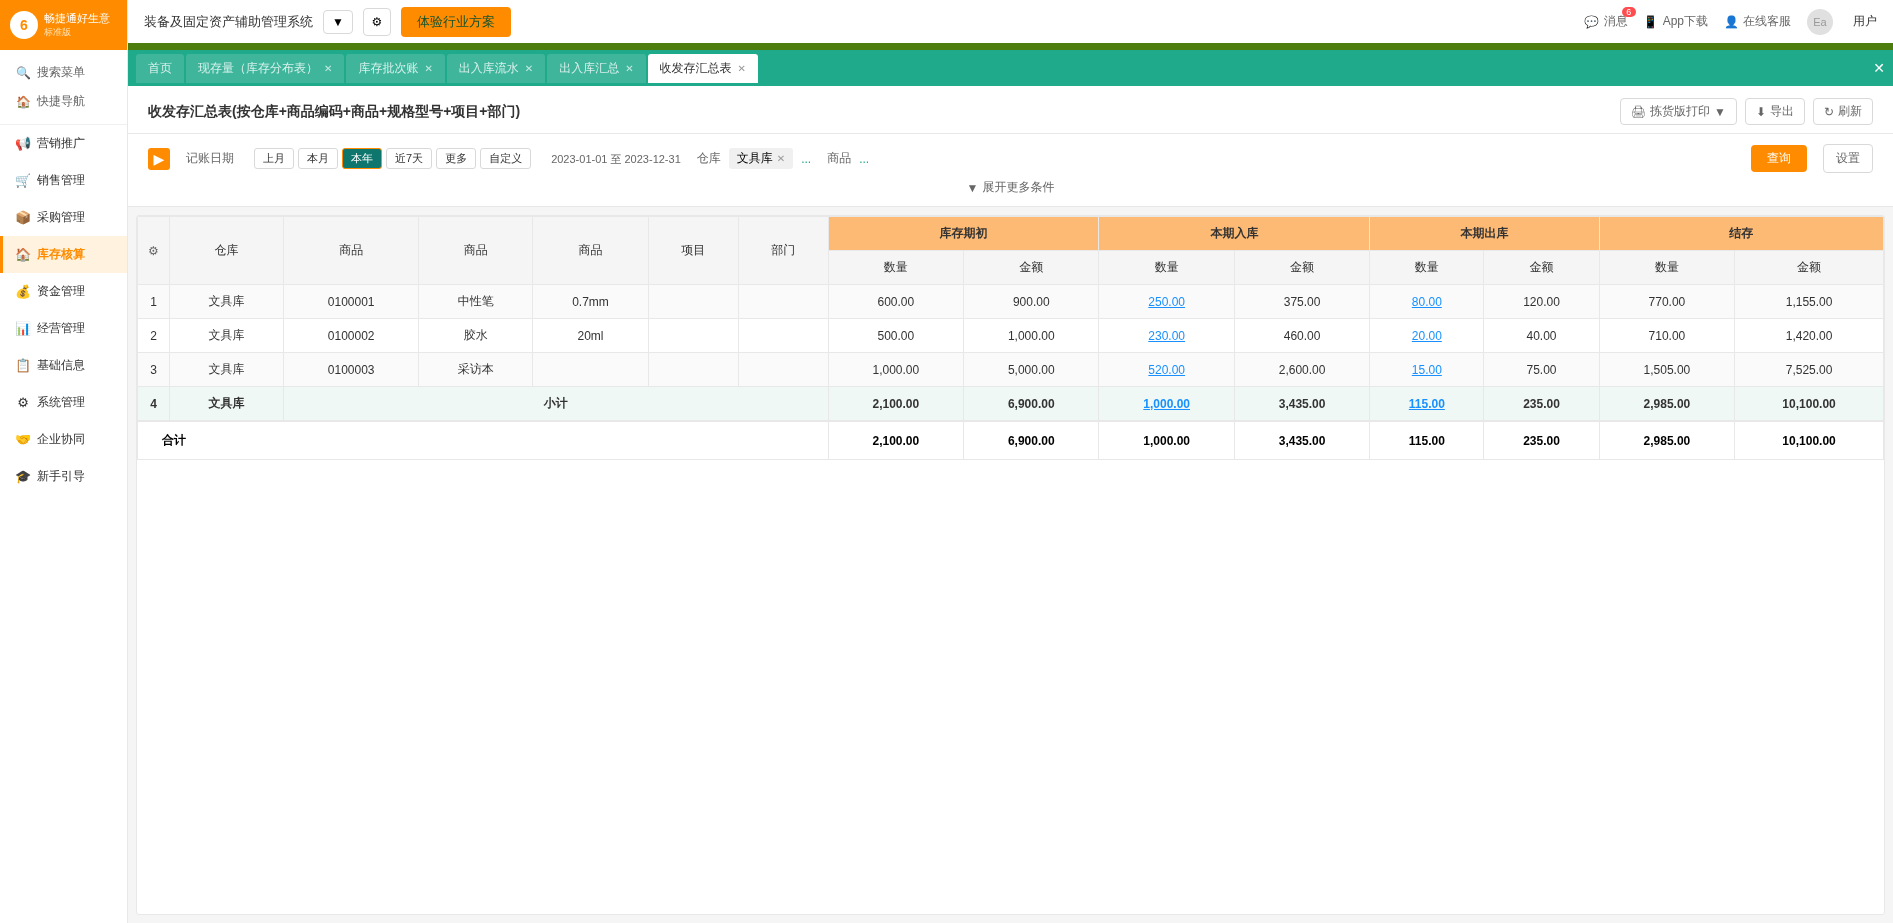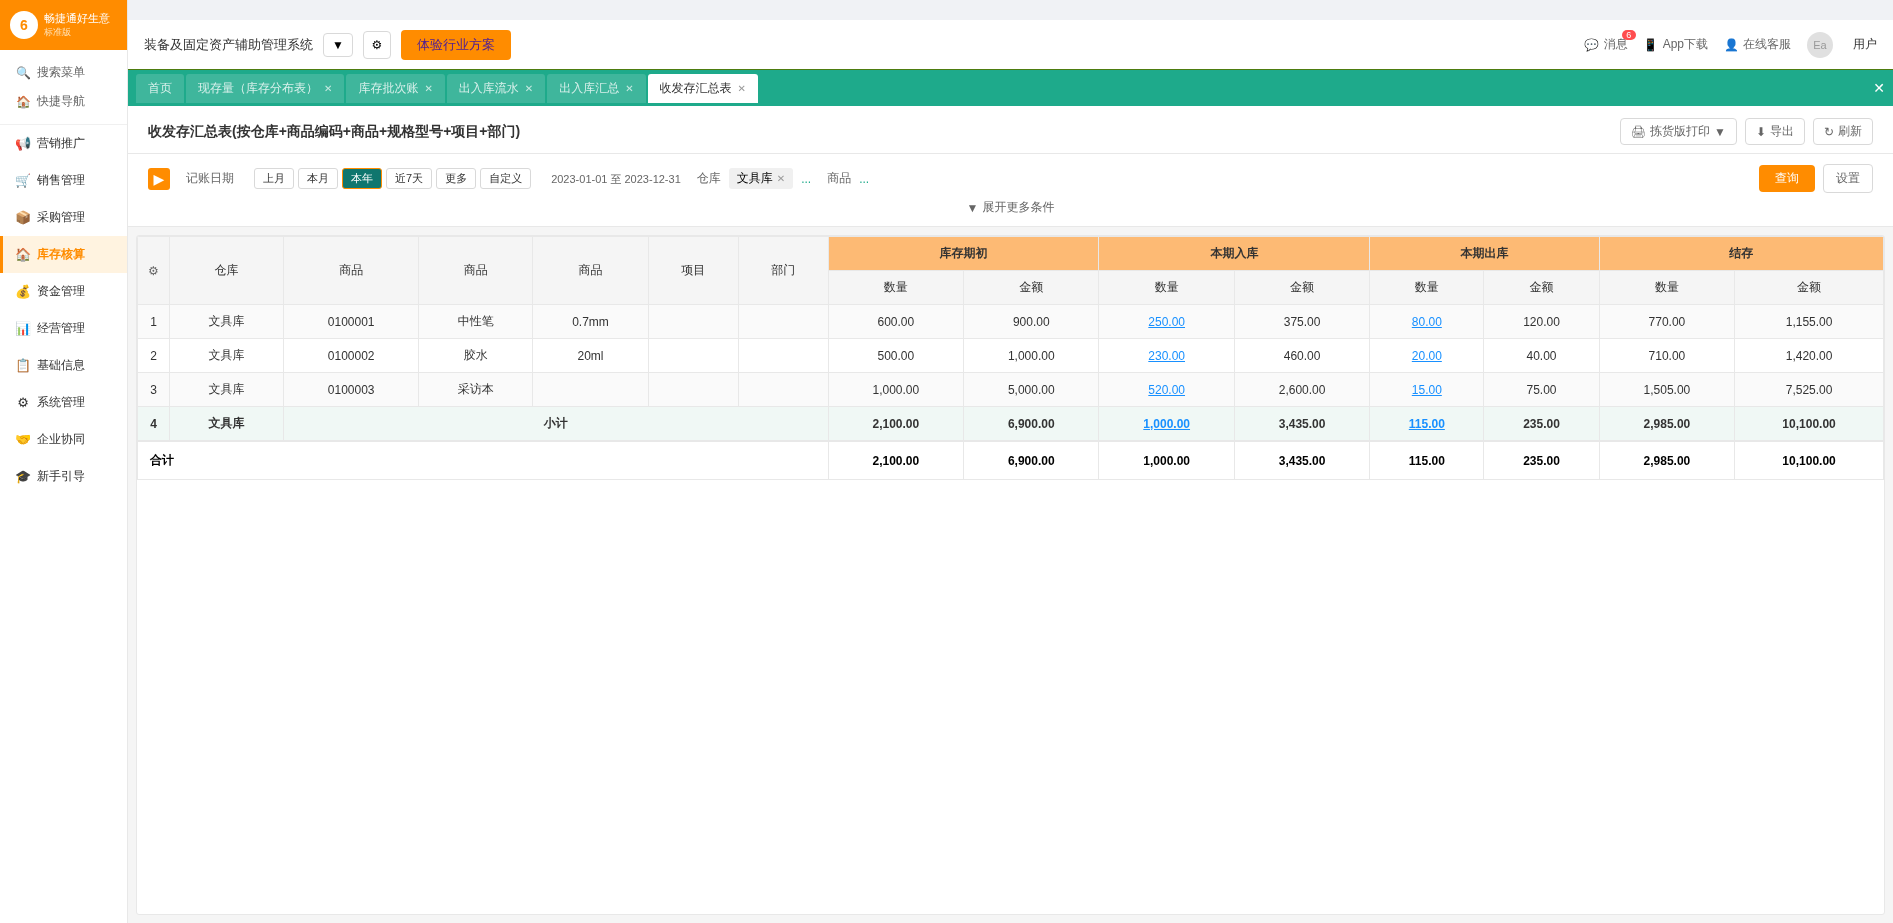--- a/index.html
+++ b/index.html
@@ -14,23 +14,23 @@
     .sidebar-search { padding: 8px; border-bottom: 1px solid #f0f0f0; }
     .sidebar-search-item { display: flex; align-items: center; gap: 6px; padding: 6px 8px; cursor: pointer; color: #666; font-size: 12px; }
     .sidebar-nav-item { display: flex; align-items: center; gap: 6px; padding: 10px 12px; cursor: pointer; color: #333; font-size: 12px; border-left: 3px solid transparent; }
     .sidebar-nav-item.active { background: #fff3e0; color: #ff8c00; border-left-color: #ff8c00; font-weight: bold; }
     .sidebar-nav-icon { width: 16px; height: 16px; display: flex; align-items: center; justify-content: center; font-size: 13px; flex-shrink: 0; }
 
     
     .main { flex: 1; display: flex; flex-direction: column; overflow: hidden; }
 
     
-    .topbar { height: 50px; background: #fff; display: flex; align-items: center; padding: 0 16px; border-bottom: 1px solid #4d7c0f; gap: 10px; margin-top: 20px; }
+    .topbar { height: 50px; background: #fff; display: flex; align-items: center; padding: 0 16px; border-bottom: 7px solid #4d7c0f; gap: 10px; }
     .topbar-select { display: flex; align-items: center; gap: 4px; border: 1px solid #d9d9d9; border-radius: 4px; padding: 4px 8px; font-size: 12px; cursor: pointer; }
-    .topbar-btn-trial { background: #ff8c00; color: #4c1d95; border: none; border-radius: 4px; padding: 6px 16px; font-size: 13px; cursor: pointer; }
+    .topbar-btn-trial { background: #ff8c00; color: #14532d; border: none; border-radius: 4px; padding: 6px 16px; font-size: 13px; cursor: pointer; }
     .topbar-actions { display: flex; align-items: center; gap: 16px; margin-left: auto; }
     .topbar-action-item { display: flex; align-items: center; gap: 4px; color: #666; cursor: pointer; font-size: 12px; position: relative; }
     .topbar-badge { position: absolute; top: -6px; right: -8px; background: #ff4d4f; color: #fff; border-radius: 8px; font-size: 9px; padding: 0 4px; min-width: 14px; text-align: center; }
     .topbar-user { display: flex; align-items: center; gap: 20px; color: #333; cursor: pointer; }
     .topbar-user-avatar { width: 26px; height: 26px; background: #e0e0e0; border-radius: 50%; display: flex; align-items: center; justify-content: center; font-size: 11px; color: #999; }
 
     
     .tabs-bar { background: #1eaa8b; display: flex; align-items: center; padding: 0 8px; height: 36px; gap: 2px; }
     .tab-item { display: flex; align-items: center; gap: 6px; padding: 6px 12px; border-radius: 3px 3px 0 0; cursor: pointer; font-size: 12px; color: rgba(255,255,255,0.8); background: rgba(255,255,255,0.15); }
     .tab-item.active { background: #fff; color: #333; }
@@ -258,21 +258,21 @@
             <span class="warehouse-tag-close">✕</span>
           </div>
           <span class="filter-more-btn">...</span>
         </div>
 
         <div class="filter-goods">
           <span class="filter-goods-label">商品</span>
           <span class="filter-goods-more">...</span>
         </div>
 
-        <div style="margin-left:auto;display:flex;gap:8px;align-items:center;">
+        <div style="margin-left:auto;display:flex;gap:16px;align-items:center;">
           <button class="filter-query-btn">查询</button>
           <button class="filter-setting-btn">设置</button>
         </div>
       </div>
 
       <div class="filter-expand-more">
         <span>▼</span>
         <span>展开更多条件</span>
       </div>
     </div>
@@ -368,21 +368,21 @@
   <td class="td-link"><strong>1,000.00</strong></td>
   <td><strong>3,435.00</strong></td>
   <td class="td-link"><strong>115.00</strong></td>
   <td><strong>235.00</strong></td>
   <td><strong>2,985.00</strong></td>
   <td><strong>10,100.00</strong></td>
 </tr>
           </tbody>
         <tfoot>
           <tr class="table-footer">
-            <td colspan="7" style="font-weight:bold;text-align:left;padding-left:12px;">合计</td>
+            <td colspan="7" style="font-weight:bold;text-align:left;padding-left:24px;">合计</td>
             <td>2,100.00</td>
             <td>6,900.00</td>
             <td>1,000.00</td>
             <td>3,435.00</td>
             <td>115.00</td>
             <td>235.00</td>
             <td>2,985.00</td>
             <td>10,100.00</td>
           </tr>
         </tfoot>

